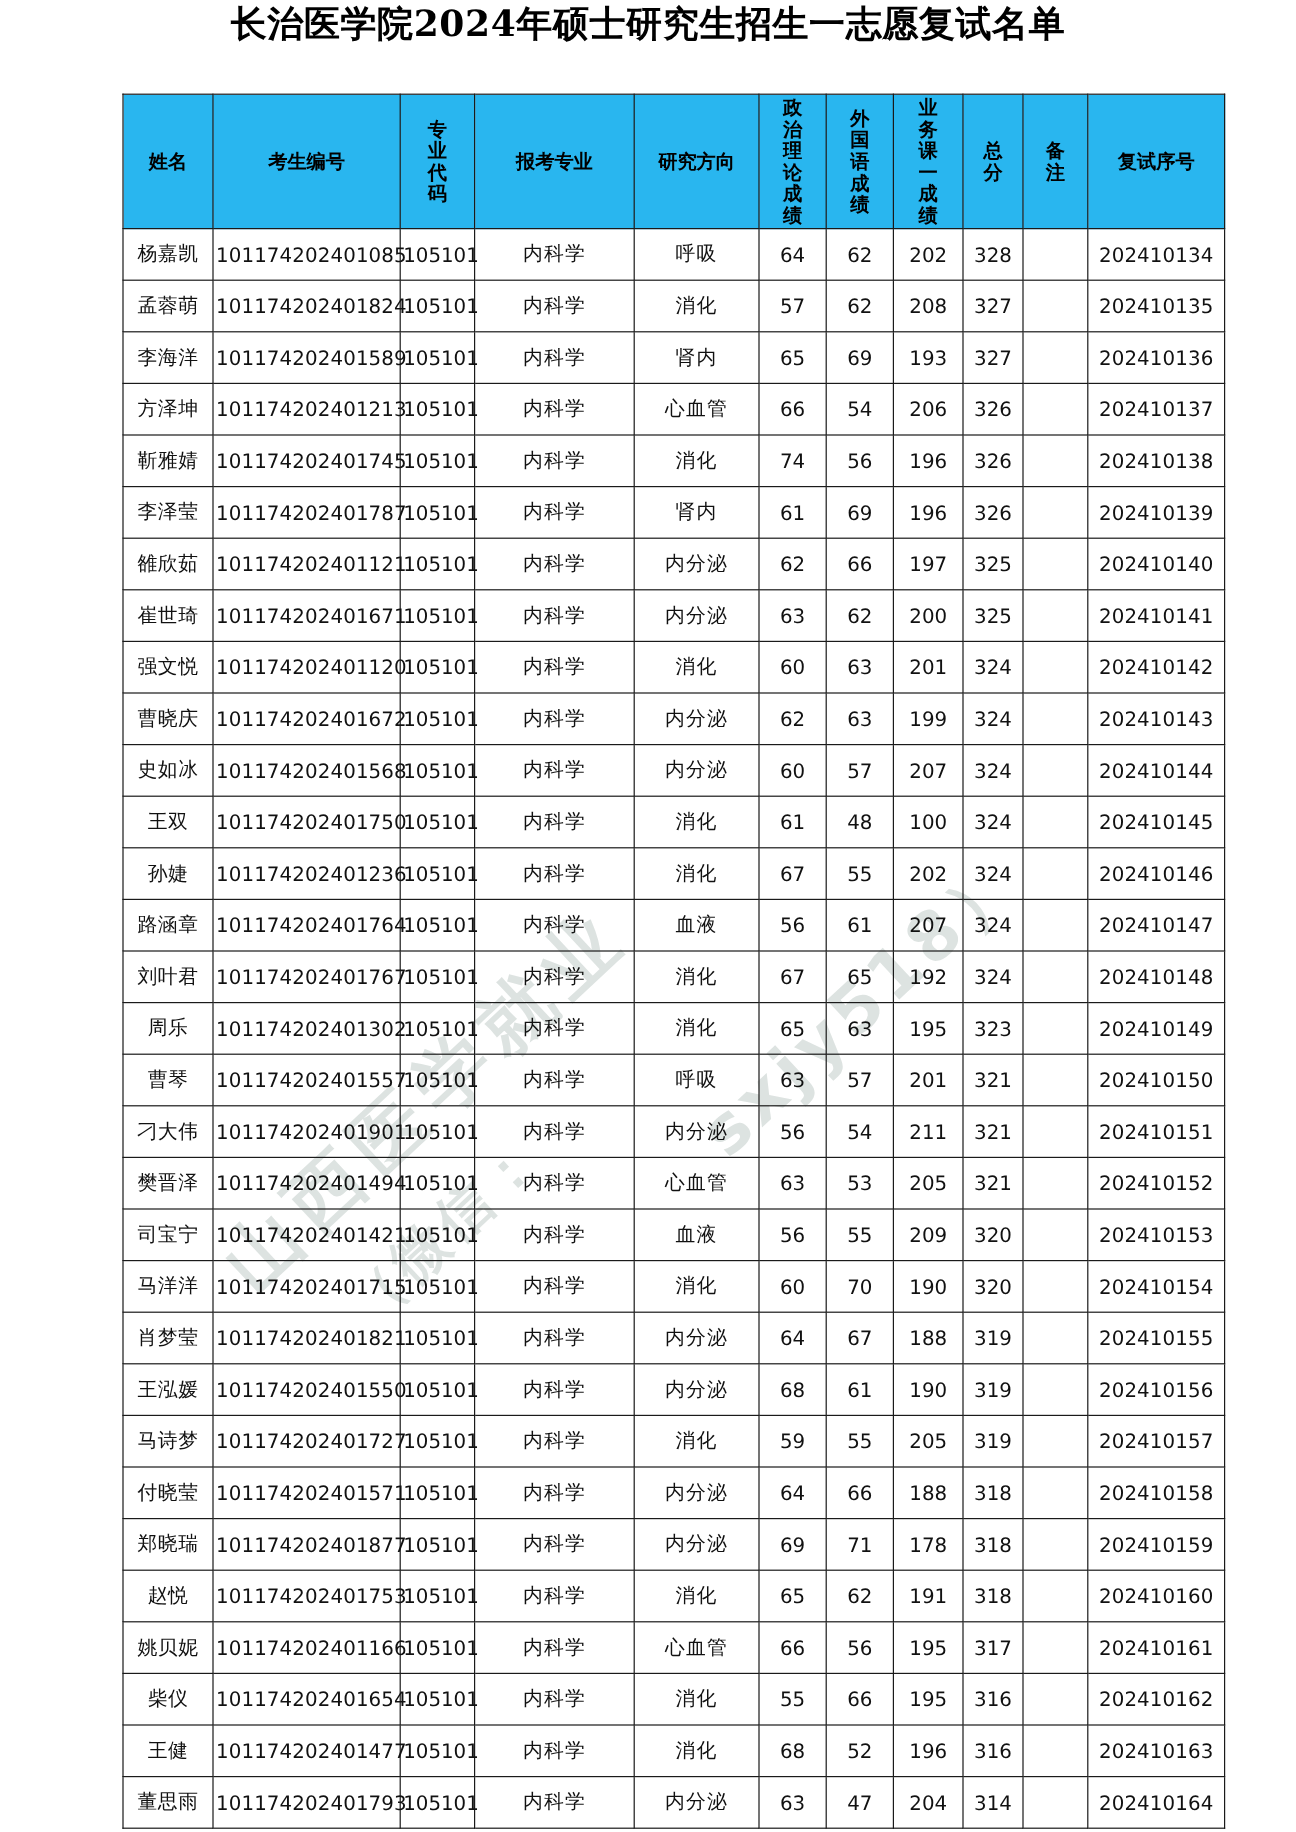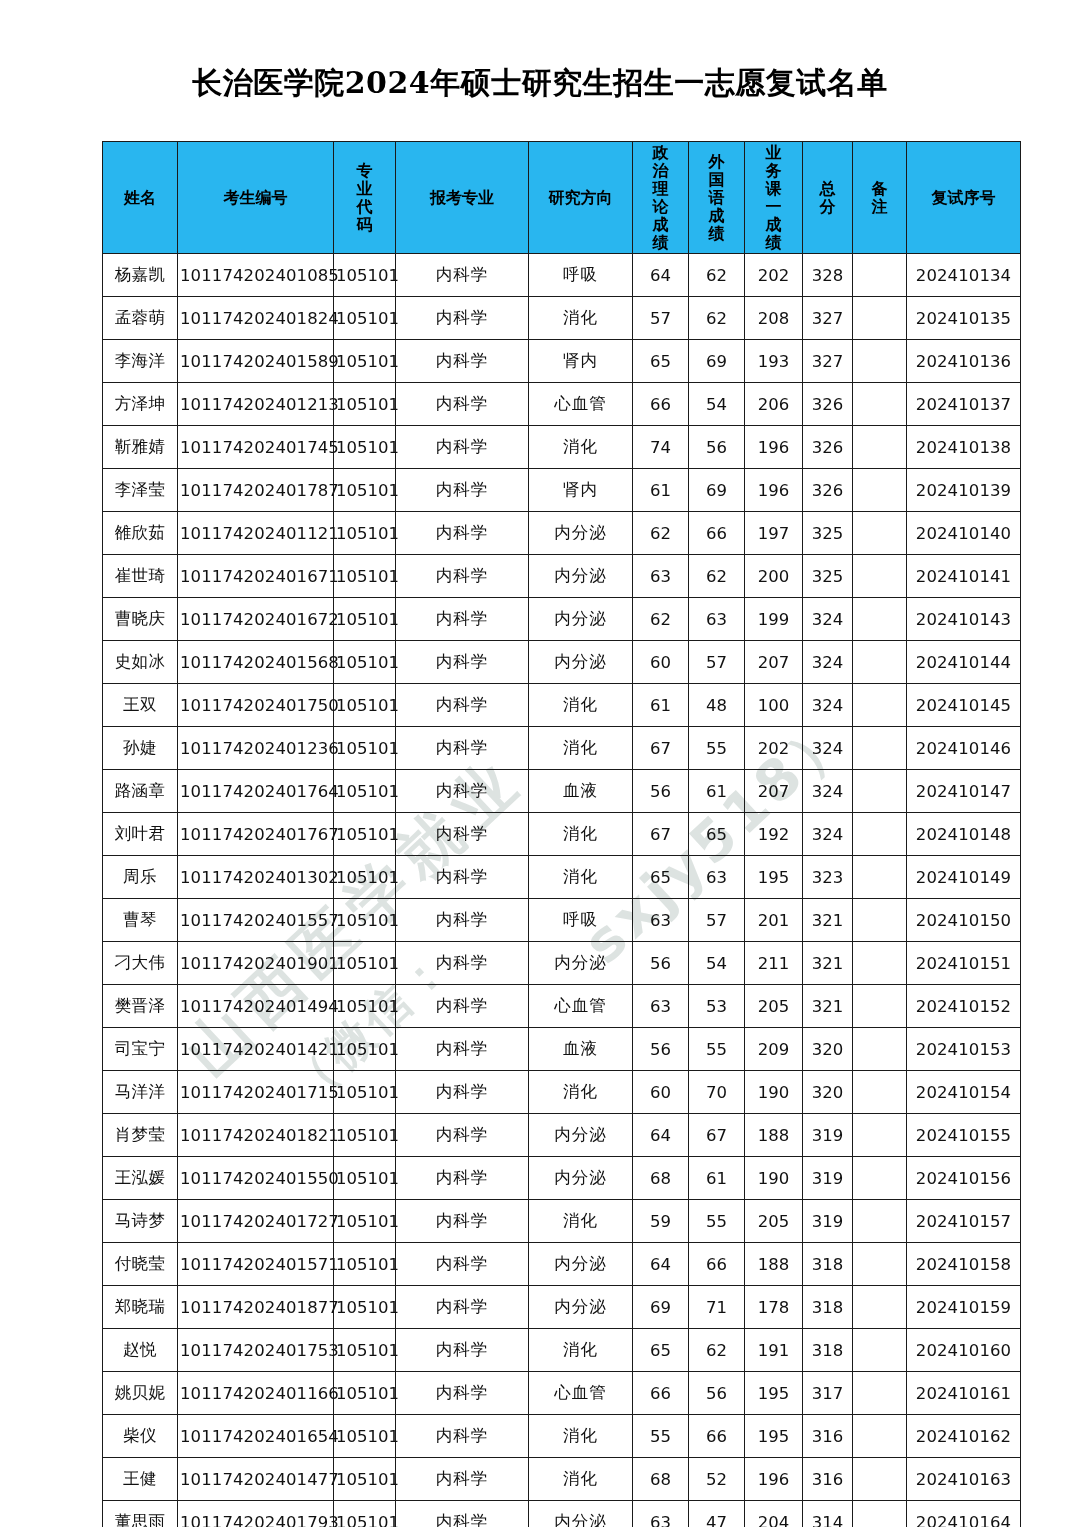--- a/index.html
+++ b/index.html
@@ -68,21 +68,20 @@
 
   
   #doc-title {
     position: relative;
     z-index: 10;
     text-align: center;
     font-family: "DejaVu Serif", "Liberation Serif", serif;
     font-weight: 700;
     font-size: 30px;
     color: #000000;
-    padding-top: 63px;
     letter-spacing: 0.5px;
   }
 
   
   #table-wrap {
     position: relative;
     z-index: 10;
     margin: 37px auto 0 auto;
     width: 876px;
   }
@@ -280,20 +279,33 @@
             <td class="c-major">内科学</td>
             <td class="c-dir">内分泌</td>
             <td class="c-score">63</td>
             <td class="c-score">62</td>
             <td class="c-score">200</td>
             <td class="c-total">325</td>
             <td class="c-remark"></td>
             <td class="c-seq">202410141</td>
           </tr>
           <tr>
+            <td class="c-name">强文悦</td>
+            <td class="c-num">101174202401120</td>
+            <td class="c-code">105101</td>
+            <td class="c-major">内科学</td>
+            <td class="c-dir">消化</td>
+            <td class="c-score">60</td>
+            <td class="c-score">63</td>
+            <td class="c-score">201</td>
+            <td class="c-total">324</td>
+            <td class="c-remark"></td>
+            <td class="c-seq">202410142</td>
+          </tr>
+          <tr>
             <td class="c-name">曹晓庆</td>
             <td class="c-num">101174202401672</td>
             <td class="c-code">105101</td>
             <td class="c-major">内科学</td>
             <td class="c-dir">内分泌</td>
             <td class="c-score">62</td>
             <td class="c-score">63</td>
             <td class="c-score">199</td>
             <td class="c-total">324</td>
             <td class="c-remark"></td>

